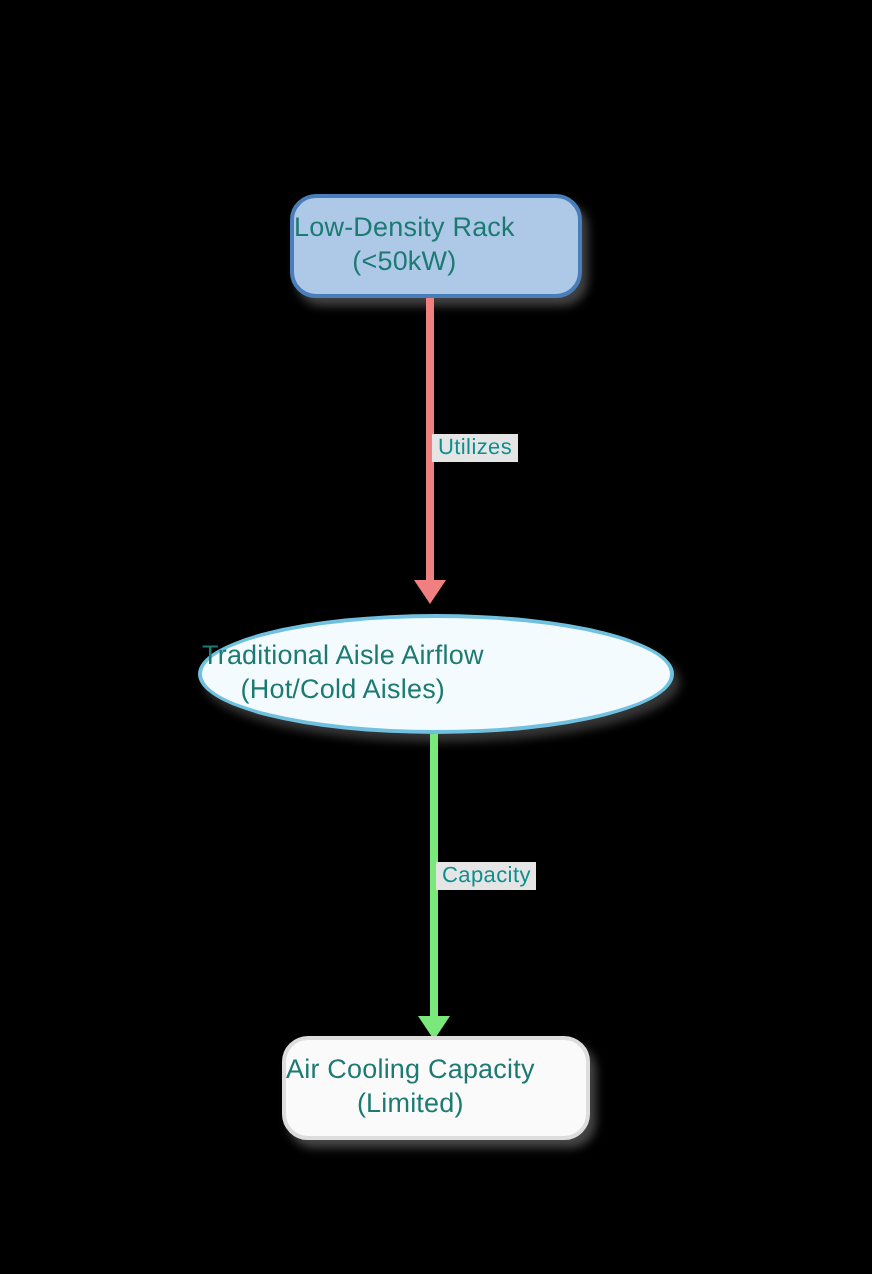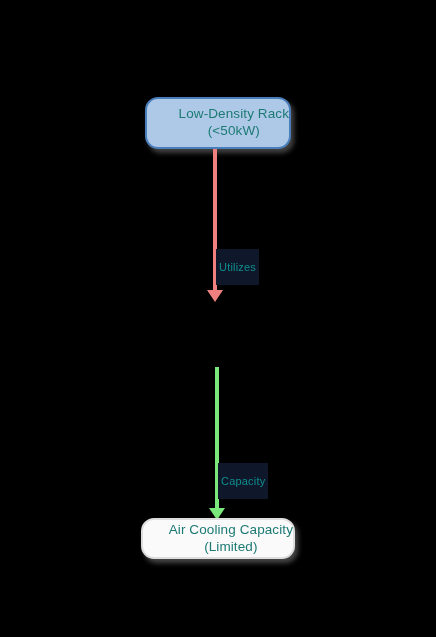--- a/index.html
+++ b/index.html
@@ -19,21 +19,21 @@
     left: 0;
     top: 0;
     width: 436px;
     height: 637px;
     background: #000000;
   }
   .node {
     position: absolute;
     display: flex;
     align-items: center;
-    justify-content: flex-end;
+    justify-content: flex-start;
     text-align: center;
     box-sizing: border-box;
   }
   .node-label {
     line-height: 1.25;
     white-space: pre-line;
     letter-spacing: 0.1px;
   }
 
   
@@ -66,21 +66,21 @@
   #node-airflow .node-label {
     color: #1C7A73;
     font-size: 13.5px;
   }
 
   
   #node-cooling {
     left: 141px;
     top: 518px;
     width: 154px;
-    height: 41px;
+    height: 52px;
     background: #FAFAFA;
     border: 2px solid #DDDDDD;
     border-radius: 13px;
     box-shadow: 3px 4px 5px rgba(130,130,130,0.55);
   }
   #node-cooling .node-label {
     color: #1C7A73;
     font-size: 13.5px;
   }
 
@@ -116,25 +116,24 @@
   #edge-provides-arrow {
     left: 209px;
     top: 508px;
     border-top: 12px solid #7BE87B;
   }
 
   .edge-label {
     position: absolute;
     font-size: 11px;
     color: #0E8F8F;
-    background: #0f172a;
-    padding: 12px 3px;
+    background: #e5e5e5;
+    padding: 1px 3px;
     white-space: nowrap;
     letter-spacing: 0.2px;
-    margin-top: 32px;
   }
   #edge-label-utilizes {
     left: 216px;
     top: 217px;
   }
   #edge-label-provides {
     left: 218px;
     top: 431px;
   }
 </style>
@@ -145,20 +144,24 @@
 
   <div class="node" id="node-rack">
     <span class="node-label">Low-Density Rack
 (&lt;50kW)</span>
   </div>
 
   <div class="edge-line" id="edge-utilizes-line"></div>
   <div class="arrow-head" id="edge-utilizes-arrow"></div>
   <div class="edge-label" id="edge-label-utilizes">Utilizes</div>
 
+  <div class="node" id="node-airflow">
+    <span class="node-label">Traditional Aisle Airflow
+(Hot/Cold Aisles)</span>
+  </div>
 
   <div class="edge-line" id="edge-provides-line"></div>
   <div class="arrow-head" id="edge-provides-arrow"></div>
   <div class="edge-label" id="edge-label-provides">Capacity</div>
 
   <div class="node" id="node-cooling">
     <span class="node-label">Air Cooling Capacity
 (Limited)</span>
   </div>
 

